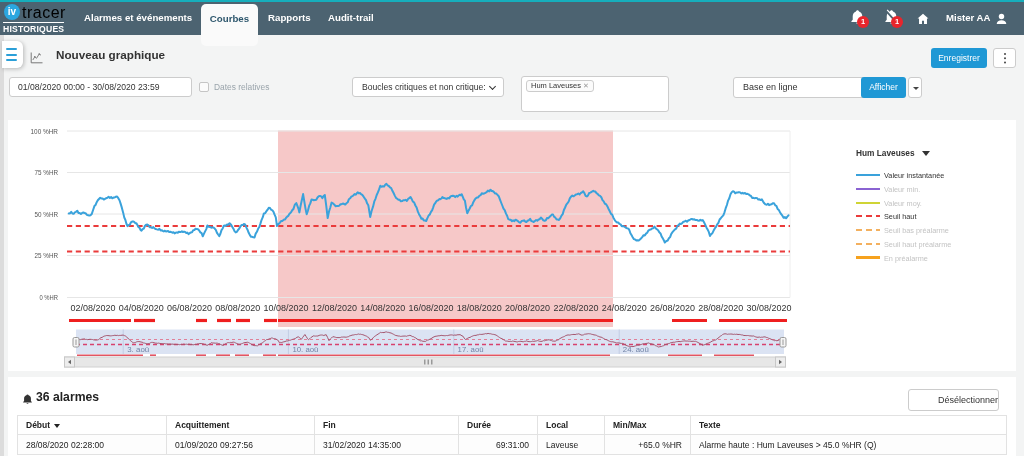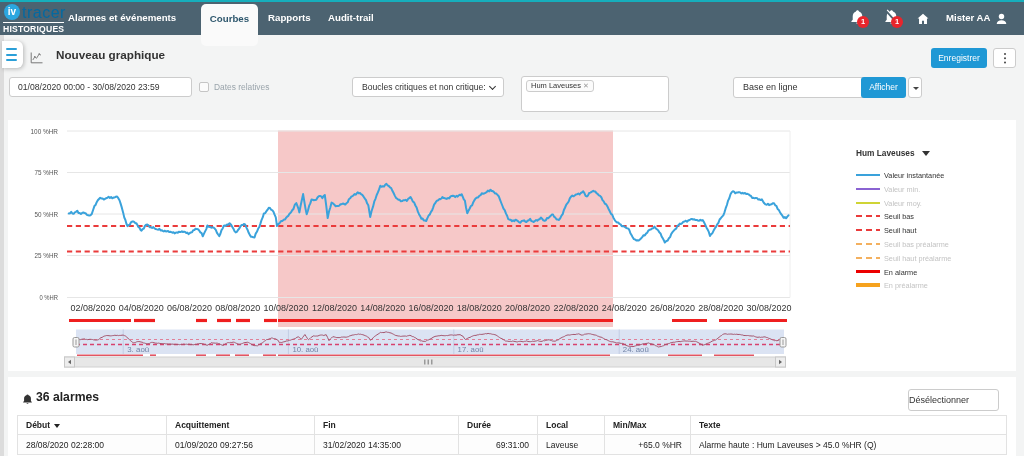--- a/index.html
+++ b/index.html
@@ -5,21 +5,21 @@
 <style>
   * { margin:0; padding:0; box-sizing:border-box; }
   html,body { width:1024px; height:456px; overflow:hidden; }
   body { font-family:"Liberation Sans", sans-serif; background:#f3f4f4; position:relative; }
   .abs { position:absolute; }
   .nw { white-space:nowrap; }
   .topstrip { left:0; top:0; width:1024px; height:2px; background:#16aebc; }
   .header { left:0; top:2px; width:1024px; height:33px; background:#4c6371; }
   .leftsliver { left:0; top:35px; width:4px; height:421px; background:#dcdcdc; }
   .logo-iv { left:4px; top:4px; width:16px; height:16px; border-radius:50%; background:#2ba7e0; color:#fff; font-size:10px; font-weight:bold; text-align:center; line-height:16px; }
-  .logo-tracer { left:22px; top:4px; color:#0369a1; font-size:16px; font-weight:normal; letter-spacing:0.5px; }
+  .logo-tracer { left:22px; top:4px; color:#000000; font-size:16px; font-weight:normal; letter-spacing:0.5px; }
   .logo-line { left:3px; top:21.5px; width:61px; height:1.2px; background:#fff; }
   .logo-hist { left:3px; top:23.5px; color:#fff; font-size:8.6px; font-weight:bold; letter-spacing:0.2px; }
   .navitem { top:2px; height:33px; line-height:32px; color:#fff; font-size:9.7px; font-weight:bold; }
   .tab-active { left:201px; top:4px; width:57px; height:42px; background:#fafafa; border-radius:5px; color:#2e576d; font-size:9.7px; font-weight:bold; text-align:center; line-height:29px; }
   .hambtn { left:2px; top:41px; width:21px; height:27px; background:#fff; border-radius:0 6px 6px 0; box-shadow:1px 1px 4px rgba(0,0,0,0.25); }
   .hambtn span { position:absolute; left:4px; width:11px; height:2.4px; background:#2b9fd8; border-radius:1px; }
   .title { left:56px; top:48px; font-size:11.7px; font-weight:bold; color:#333; }
   .btn-blue { background:#1f98d5; color:#fff; border-radius:3px; font-size:8.5px; text-align:center; }
   .btn-white { background:#fff; border:1px solid #ccc; border-radius:3px; }
   .input, .select { background:#fff; border:1px solid #ccc; border-radius:3px; font-size:8.6px; color:#333; white-space:nowrap; overflow:hidden; }
@@ -40,21 +40,21 @@
 </style>
 </head>
 <body>
   <div class="abs topstrip"></div>
   <div class="abs header"></div>
   <div class="abs leftsliver"></div>
   <div class="abs logo-iv">iv</div>
   <div class="abs logo-tracer">tracer</div>
   <div class="abs logo-line"></div>
   <div class="abs logo-hist">HISTORIQUES</div>
-  <div class="abs navitem" style="left:68px;">Alarmes et événements</div>
+  <div class="abs navitem" style="left:84px;">Alarmes et événements</div>
   <div class="abs tab-active">Courbes</div>
   <div class="abs navitem" style="left:268px;">Rapports</div>
   <div class="abs navitem" style="left:328px;">Audit-trail</div>
   <div class="abs" style="left:850px;top:9px;"><svg width="15" height="16" viewBox="0 0 16 17">
       <path fill="#fff" d="M8 1.2c-.8 0-1.5.6-1.6 1.4C4.2 3.3 2.9 5.2 2.9 7.7v3.6L1.5 13v.8h13v-.8l-1.4-1.7V7.7c0-2.5-1.3-4.4-3.5-5.1C9.5 1.8 8.8 1.2 8 1.2z"></path>
       <path fill="#fff" d="M6.4 14.6a1.7 1.7 0 0 0 3.2 0z"></path>
     </svg></div>
   <div class="abs" style="left:857px;top:16px;width:12px;height:12px;border-radius:50%;background:#e8252c;color:#fff;font-size:7.5px;font-weight:bold;text-align:center;line-height:12px;">1</div>
   <div class="abs" style="left:884px;top:9px;"><svg width="15" height="16" viewBox="0 0 16 17">
       <path fill="#fff" d="M8 1.2c-.8 0-1.5.6-1.6 1.4C4.2 3.3 2.9 5.2 2.9 7.7v3.6L1.5 13v.8h13v-.8l-1.4-1.7V7.7c0-2.5-1.3-4.4-3.5-5.1C9.5 1.8 8.8 1.2 8 1.2z"></path>
@@ -189,51 +189,43 @@
     <div class="leg-item">
       <div class="leg-sw sw-solid2" style="background:#8a63d2;"></div>
       <div class="leg-tx gray">Valeur min.</div>
     </div>
     <div class="leg-item">
       <div class="leg-sw sw-solid2" style="background:#cfd435;"></div>
       <div class="leg-tx gray">Valeur moy.</div>
     </div>
     <div class="leg-item">
       <div class="leg-sw" style="height:2px;background:repeating-linear-gradient(90deg,#ea3b3b 0 6px,transparent 6px 10px);"></div>
-      <div class="leg-tx dark">Seuil bas</div>
-    </div>
-    <div class="leg-item">
-      <div class="leg-sw" style="height:2px;background:repeating-linear-gradient(90deg,#ea3b3b 0 6px,transparent 6px 10px);"></div>
       <div class="leg-tx dark">Seuil haut</div>
     </div>
     <div class="leg-item">
       <div class="leg-sw" style="height:2px;background:repeating-linear-gradient(90deg,#f3b05f 0 6px,transparent 6px 10px);"></div>
       <div class="leg-tx gray">Seuil bas préalarme</div>
     </div>
     <div class="leg-item">
       <div class="leg-sw" style="height:2px;background:repeating-linear-gradient(90deg,#f3b05f 0 6px,transparent 6px 10px);"></div>
       <div class="leg-tx gray">Seuil haut préalarme</div>
-    </div>
-    <div class="leg-item">
-      <div class="leg-sw sw-solid4" style="background:#ec0000;"></div>
-      <div class="leg-tx dark">En alarme</div>
     </div>
     <div class="leg-item">
       <div class="leg-sw sw-solid4" style="background:#f6a21e;"></div>
       <div class="leg-tx gray">En préalarme</div>
     </div>
   </div>
   <div class="abs" style="left:8px;top:377px;width:1008px;height:79px;background:#fff;"></div>
   <div class="abs" style="left:22px;top:391px;">
     <svg width="11" height="12" viewBox="0 0 18 18">
       <path fill="#333" d="M9 1.5c-.9 0-1.6.6-1.8 1.4C4.9 3.6 3.4 5.6 3.4 8.2v4l-1.5 1.9v.7h14.2v-.7l-1.5-1.9v-4c0-2.6-1.5-4.6-3.8-5.3C10.6 2.1 9.9 1.5 9 1.5zM7.2 15.5a1.9 1.9 0 0 0 3.6 0z"></path>
     </svg>
   </div>
   <div class="abs nw" style="left:36px;top:390px;font-size:12.2px;font-weight:bold;color:#222;">36 alarmes</div>
-  <div class="abs btn-white nw" style="left:908px;top:389px;width:91px;height:22px;line-height:20px;text-align:left;font-size:9px;color:#333;">Désélectionner</div>
+  <div class="abs btn-white nw" style="left:908px;top:389px;width:91px;height:22px;line-height:20px;text-align:right;font-size:9px;color:#333;">Désélectionner</div>
   <table class="alarms abs" style="left:17px;top:415px;">
     <colgroup>
       <col style="width:149px">
       <col style="width:148px">
       <col style="width:144px">
       <col style="width:79px">
       <col style="width:67px">
       <col style="width:86px">
       <col style="width:316px">
     </colgroup>

